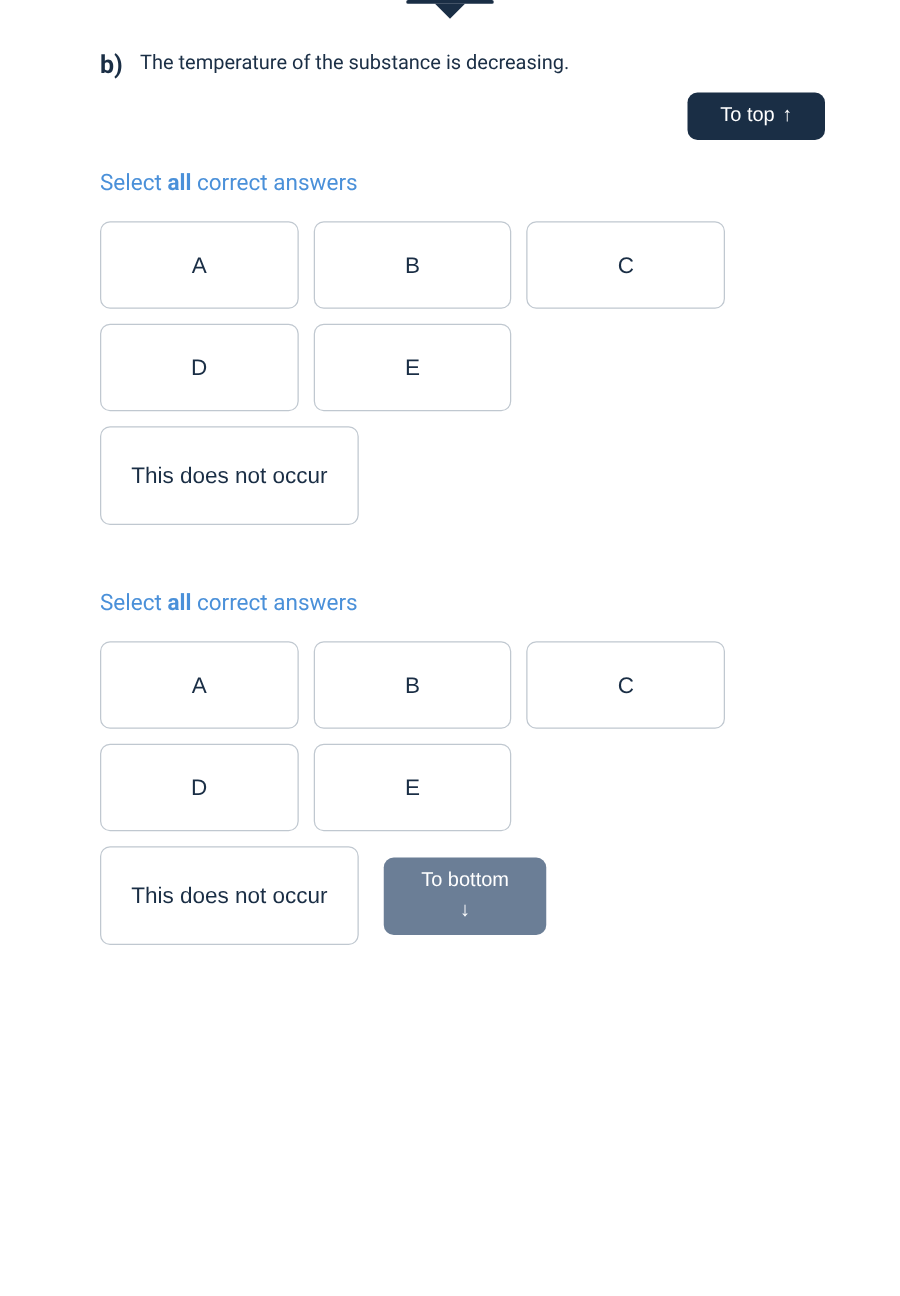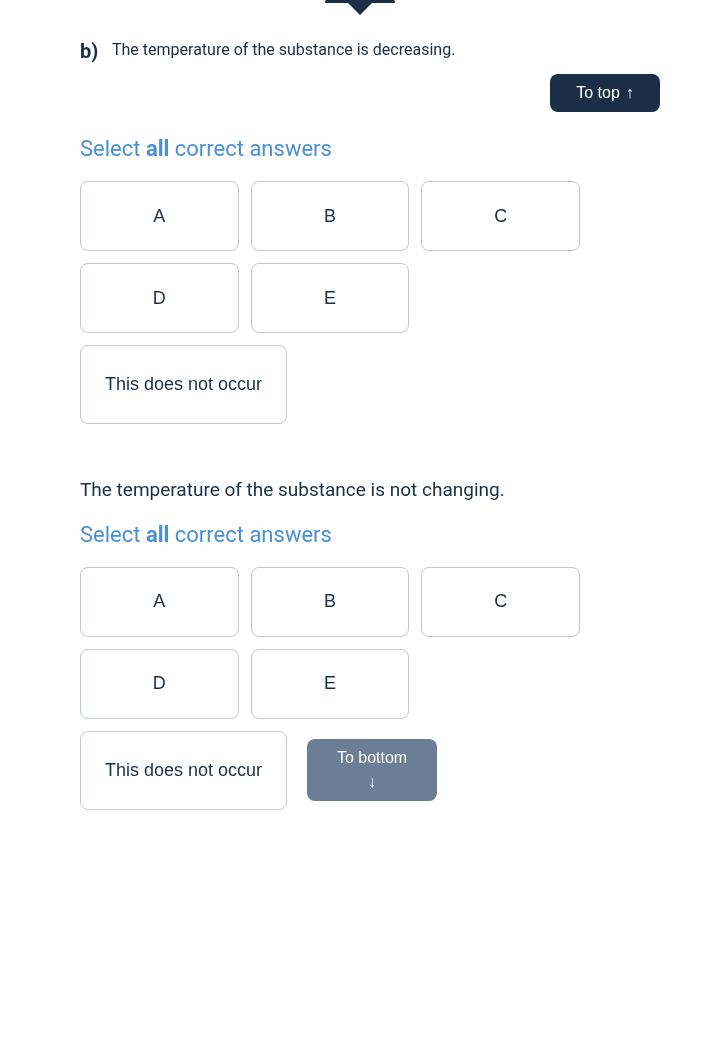--- a/index.html
+++ b/index.html
@@ -72,21 +72,21 @@
       min-width: 110px;
       justify-content: center;
       margin-top: 35px;
     }
 
     .to-top-btn .arrow-up {
       font-size: 16px;
     }
 
     .select-instruction {
-      font-size: 22px;
+      font-size: 18px;
       color: #4a90d9;
       margin-bottom: 20px;
     }
 
     .select-instruction strong {
       font-weight: 700;
       color: #4a90d9;
     }
 
     
@@ -254,21 +254,20 @@
     </div>
 
     <button class="this-does-not-occur-btn">
       <span>This does not occur</span>
     </button>
 
   </div>
 
   <div class="second-question">
 
-    <p class="secondary-question-text">The temperature of the substance is not changing.</p>
 
     <div class="select-instruction">
       <span>Select </span><strong>all</strong><span> correct answers</span>
     </div>
 
     <div class="answer-grid">
       <button class="answer-btn">
         <span>A</span>
       </button>
       <button class="answer-btn">

